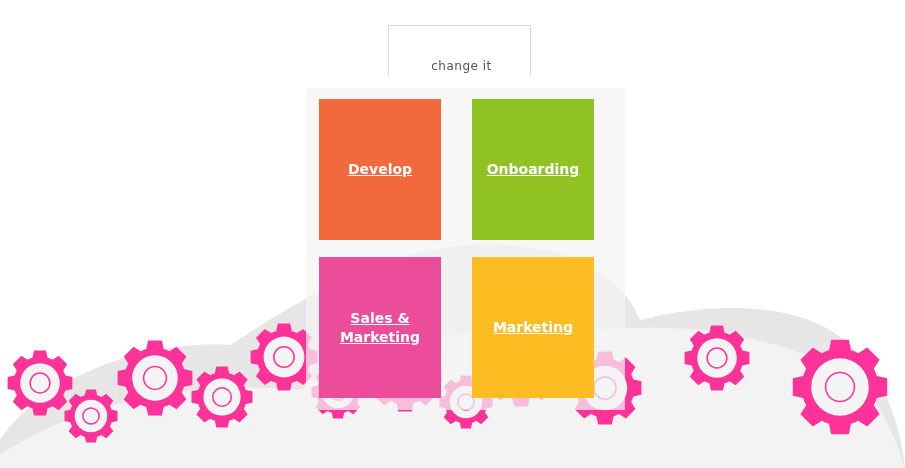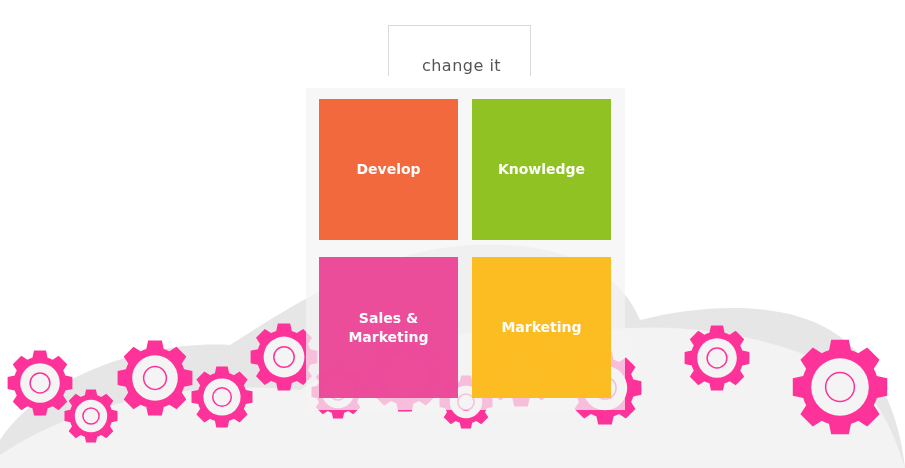--- a/index.html
+++ b/index.html
@@ -1,23 +1,23 @@
 <!DOCTYPE html>
 <html><head>
   <meta charset="utf-8">
   <style>
     html, body { margin:0; padding:0; }
     body { width:905px; height:468px; position:relative; overflow:hidden; background:#ffffff; font-family:"DejaVu Sans", sans-serif; }
     .bg-layer { position:absolute; left:0; top:0; width:905px; height:468px; }
     .logo-box { position:absolute; left:388px; top:25px; width:143px; height:51px; background:#fff; border:1px solid #d9d9d9; border-bottom:none; box-sizing:border-box; text-align:center; }
     .logo-word { position:absolute; left:0; right:0; top:5px; font-family:"DejaVu Sans", sans-serif; font-weight:bold; font-size:25px; color:#4a4a4a; letter-spacing:0.5px; line-height:28px; }
     .logo-dot { color:#e5007e; }
-    .logo-tag { position:absolute; left:4px; right:0; top:33px; font-size:16px; color:#555; line-height:14px; letter-spacing:0.5px; }
+    .logo-tag { position:absolute; left:4px; right:0; top:33px; font-size:12px; color:#555; line-height:14px; letter-spacing:0.5px; }
     .panel { position:absolute; left:306px; top:88px; width:319px; height:322px; background:rgba(244,244,244,0.72); }
-    .tile { position:absolute; width:139px; height:141px; display:flex; align-items:center; justify-content:center; text-align:center; color:#fff; font-family:"DejaVu Sans", sans-serif; font-weight:bold; font-size:14px; line-height:19px; cursor:pointer; }
+    .tile { position:absolute; width:122px; height:141px; display:flex; align-items:center; justify-content:center; text-align:center; color:#fff; font-family:"DejaVu Sans", sans-serif; font-weight:bold; font-size:14px; line-height:19px; cursor:pointer;text-decoration:underline; }
     .tile span { white-space:pre-line; }
   </style>
 </head>
 <body>
 
 <svg class="bg-layer" viewBox="0 0 905 468">
   <path d="M0,440 C40,380 140,340 230,345 C300,300 380,250 470,245 C560,240 620,270 640,320 C700,305 780,300 830,330 C880,360 900,420 905,468 L0,468 Z" fill="#e6e6e6"></path>
   <path d="M0,455 C80,400 200,380 300,390 C380,340 500,320 600,330 C700,320 780,340 840,370 C870,385 890,420 905,468 L0,468 Z" fill="#f3f3f3"></path>
 </svg>
 
@@ -87,21 +87,21 @@
 <div class="logo-box">
   <div class="logo-tag">change it</div>
 </div>
 
 <div class="panel"></div>
 
 <div class="tile" id="t0" style="left: 319px; top: 99px; background: rgb(242, 101, 57); opacity: 0.97;">
     <span>Develop</span>
   </div>
 <div class="tile" id="t1" style="left: 472px; top: 99px; background: rgb(141, 193, 30); opacity: 0.97;">
-    <span>Knowledge</span>
+    <span>Onboarding</span>
   </div>
 <div class="tile" id="t2" style="left: 319px; top: 257px; background: #ec4899; opacity: 0.97;">
     <span>Sales &amp;
 Marketing</span>
   </div>
 <div class="tile" id="t3" style="left: 472px; top: 257px; background: rgb(253, 188, 29); opacity: 0.97;">
     <span>Marketing</span>
   </div>
 
 </body></html>

